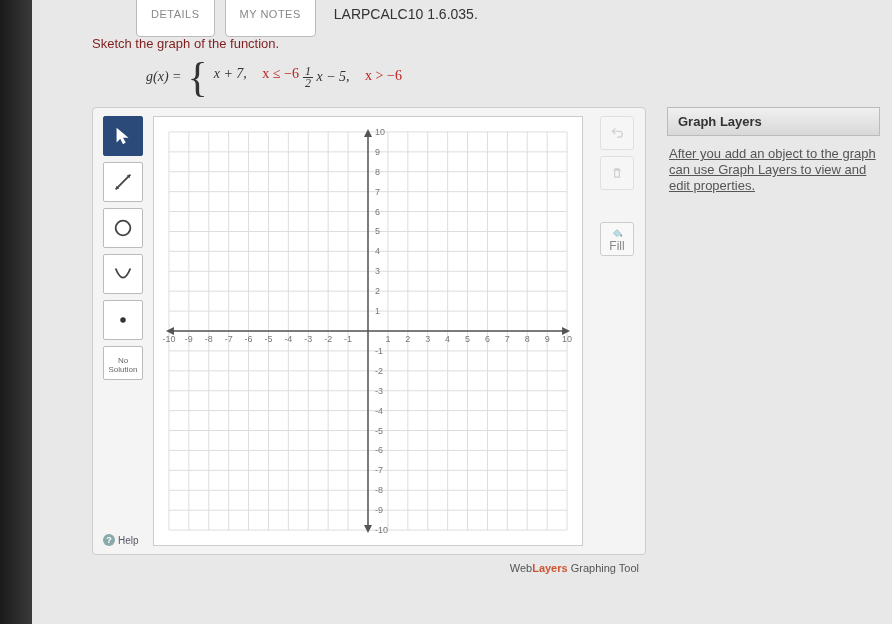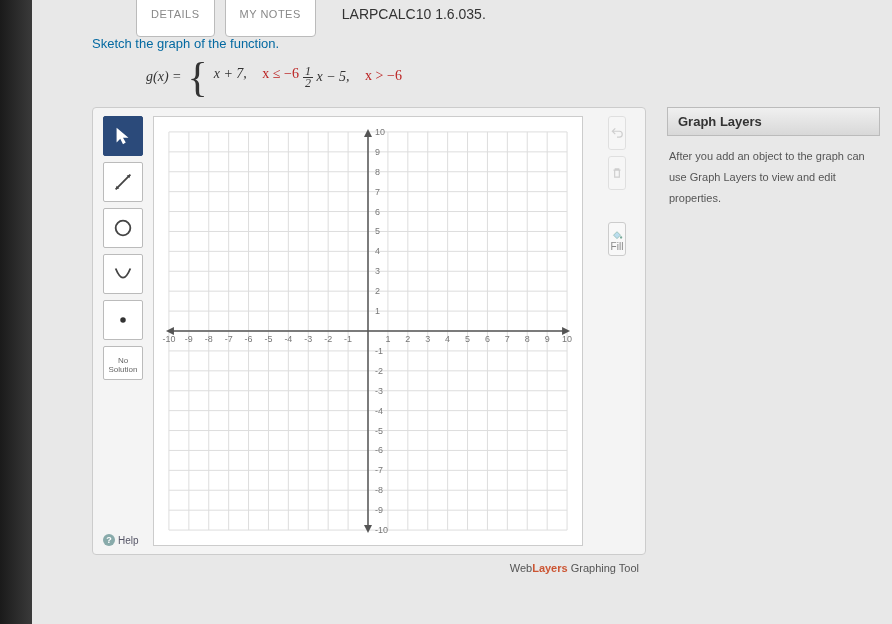--- a/index.html
+++ b/index.html
@@ -40,23 +40,23 @@
     .pill-btn {
       border: 1px solid #bbb;
       background: #fff;
       border-radius: 4px;
       padding: 16px 14px;
       font-size: 11px;
       color: #888;
       letter-spacing: 0.5px;
       cursor: pointer;
     }
-    .ref-text { font-size: 14px; color: #333; margin-left: 16px; }
-
-    .prompt { font-size: 13px; color: #0369a1; margin: 4px 0 6px 36px; }
+    .ref-text { font-size: 14px; color: #333; margin-left: 8px; }
+
+    .prompt { font-size: 13px; color: #7f1d1d; margin: 4px 0 6px 36px; }
 
     .equation {
       display: flex;
       align-items: center;
       gap: 6px;
       margin-left: 90px;
       margin-bottom: 10px;
       font-family: Georgia, 'Times New Roman', serif;
       font-size: 14px;
       color: #333;
@@ -140,30 +140,30 @@
 
     .right-strip {
       display: flex;
       flex-direction: column;
       gap: 6px;
       width: 40px;
       align-items: center;
       margin-left: 6px;
     }
     .rbtn {
-      width: 18px;
+      width: 34px;
       height: 34px;
       border: 1px solid #ccc;
       background: #f8f8f8;
       border-radius: 3px;
       display: flex;
       flex-direction: column;
       align-items: center;
       justify-content: center;
-      font-size: 10px;
+      font-size: 12px;
       color: #888;
       cursor: pointer;
     }
     .rbtn.disabled { opacity: 0.5; }
     .rbtn svg { width: 14px; height: 14px; }
 
     .help-link {
       position: absolute;
       bottom: 8px;
       left: 10px;
@@ -196,23 +196,24 @@
     .layers-head {
       background: linear-gradient(#f0f0f0, #d8d8d8);
       border: 1px solid #bbb;
       padding: 6px 10px;
       font-size: 13px;
       font-weight: bold;
       color: #333;
     }
     .layers-body {
       padding: 10px 2px;
-      font-size: 11px;
+      font-size: 13px;
       color: #555;
-      line-height: 21px;
+      line-height: 16px;
+      text-decoration: underline;
     }
     .axis-label { font-size: 9px; fill: #777; font-family: Arial; }
   </style>
 </head>
 <body>
 
 <div class="left-crop"></div>
 
 <div class="main-area">
 

